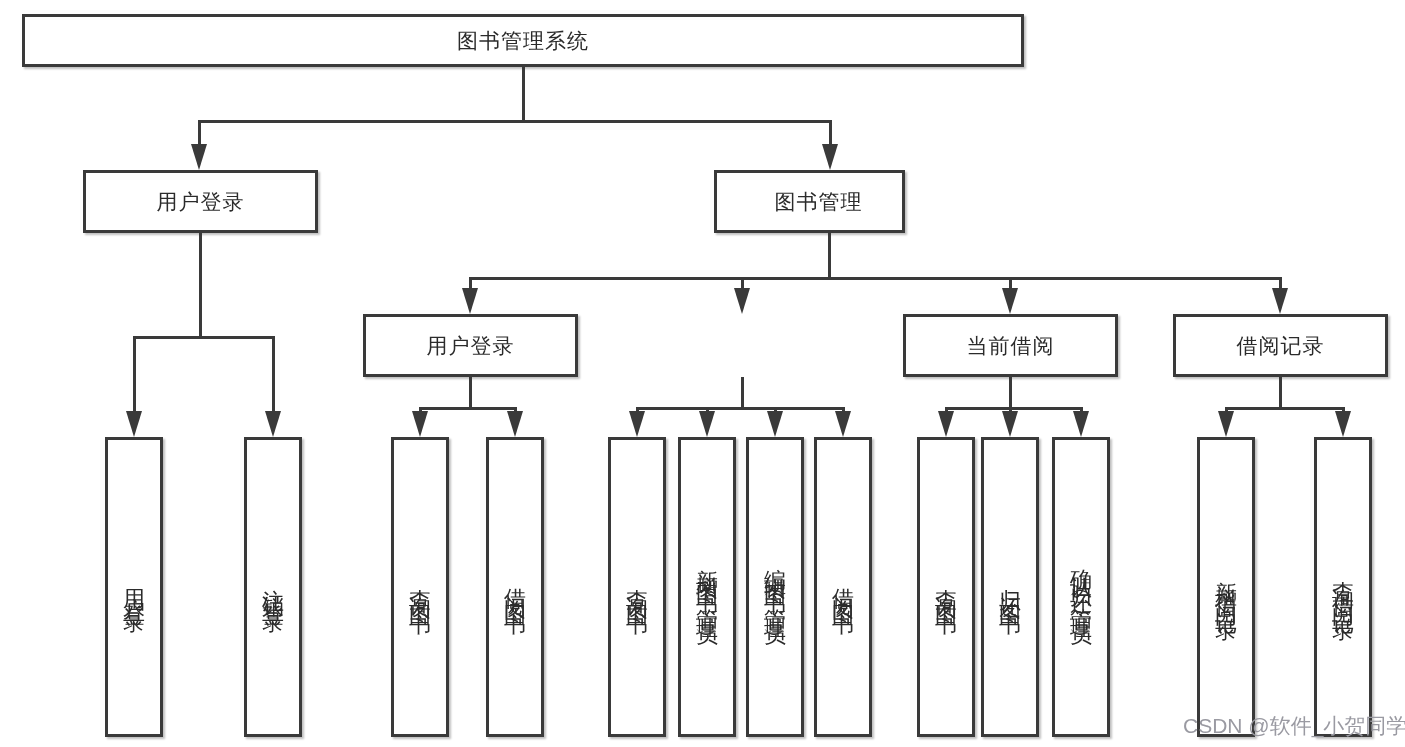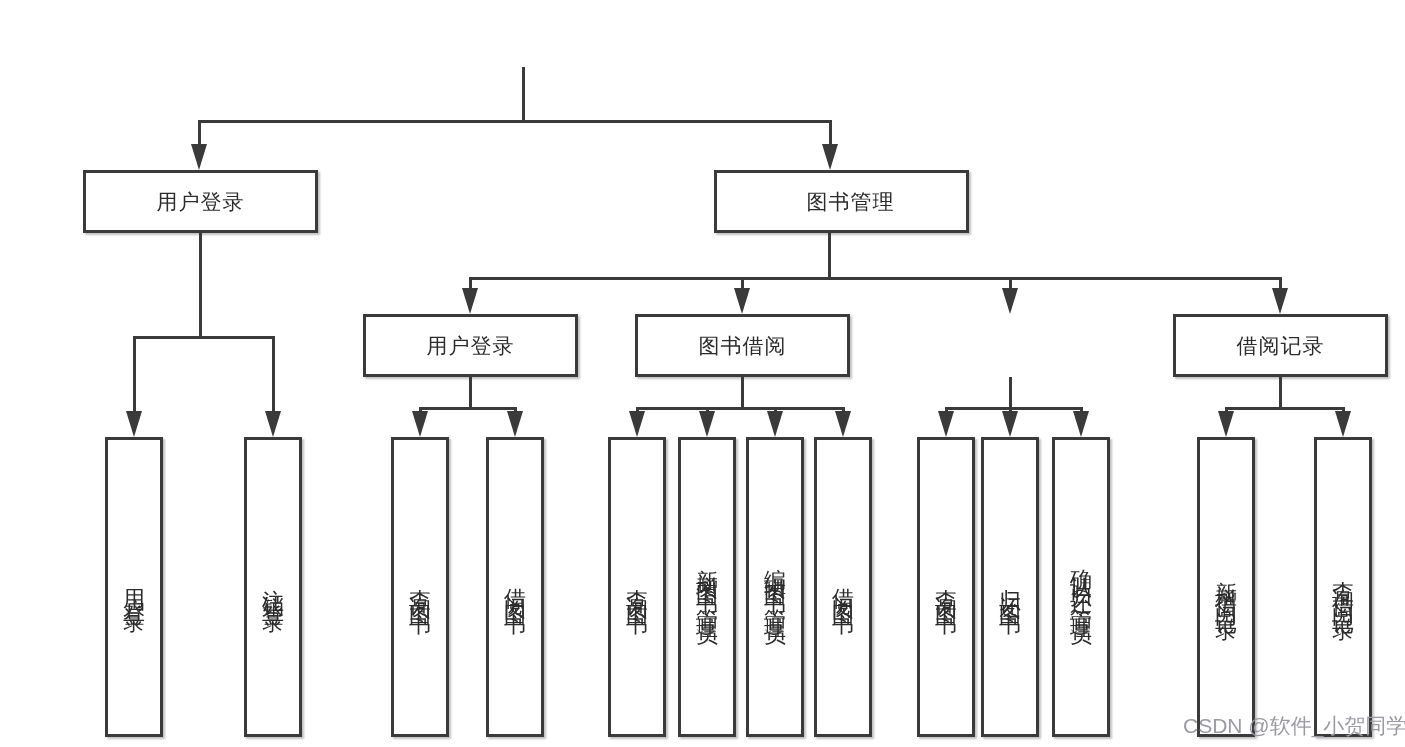--- a/index.html
+++ b/index.html
@@ -49,51 +49,52 @@
     color:var(--watermark);
     white-space:nowrap;
     z-index:10;
   }
 </style>
 </head>
 <body>
 
 <div class="diagram">
 
+  <div class="hbox" style="left:22px;top:14px;width:1002px;height:53px;">图书管理系统</div>
 
   <div class="ln" style="left:522px;top:67px;width:3px;height:53px;"></div>
   <div class="ln" style="left:198px;top:120px;width:634px;height:3px;"></div>
   <div class="ln" style="left:198px;top:120px;width:3px;height:26px;"></div>
   <div class="arr" style="left:191px;top:144px;"></div>
   <div class="ln" style="left:829px;top:120px;width:3px;height:26px;"></div>
   <div class="arr" style="left:822px;top:144px;"></div>
 
   <div class="hbox" style="left:83px;top:170px;width:235px;height:63px;">用户登录</div>
-  <div class="hbox" style="left:714px;top:170px;width:255px;height:63px;padding-left:18px;">图书管理</div>
+  <div class="hbox" style="left:714px;top:170px;width:191px;height:63px;padding-left:18px;">图书管理</div>
 
   <div class="ln" style="left:199px;top:233px;width:3px;height:103px;"></div>
   <div class="ln" style="left:134px;top:336px;width:140px;height:3px;"></div>
   <div class="ln" style="left:133px;top:336px;width:3px;height:77px;"></div>
   <div class="arr" style="left:126px;top:411px;"></div>
   <div class="ln" style="left:272px;top:336px;width:3px;height:77px;"></div>
   <div class="arr" style="left:265px;top:411px;"></div>
 
   <div class="ln" style="left:828px;top:233px;width:3px;height:44px;"></div>
   <div class="ln" style="left:470px;top:277px;width:811px;height:3px;"></div>
   <div class="ln" style="left:469px;top:277px;width:3px;height:13px;"></div>
   <div class="arr" style="left:462px;top:288px;"></div>
   <div class="ln" style="left:741px;top:277px;width:3px;height:13px;"></div>
   <div class="arr" style="left:734px;top:288px;"></div>
   <div class="ln" style="left:1009px;top:277px;width:3px;height:13px;"></div>
   <div class="arr" style="left:1002px;top:288px;"></div>
   <div class="ln" style="left:1279px;top:277px;width:3px;height:13px;"></div>
   <div class="arr" style="left:1272px;top:288px;"></div>
 
   <div class="hbox" style="left:363px;top:314px;width:215px;height:63px;">用户登录</div>
-  <div class="hbox" style="left:635px;top:314px;width:215px;height:63px;">图书借阅</div>
+  <div class="hbox" style="left:903px;top:314px;width:215px;height:63px;">当前借阅</div>
   <div class="hbox" style="left:1173px;top:314px;width:215px;height:63px;">借阅记录</div>
 
   <div class="ln" style="left:469px;top:377px;width:3px;height:30px;"></div>
   <div class="ln" style="left:420px;top:407px;width:95px;height:3px;"></div>
   <div class="ln" style="left:419px;top:407px;width:3px;height:8px;"></div>
   <div class="arr" style="left:412px;top:411px;"></div>
   <div class="ln" style="left:514px;top:407px;width:3px;height:8px;"></div>
   <div class="arr" style="left:507px;top:411px;"></div>
 
   <div class="ln" style="left:741px;top:377px;width:3px;height:30px;"></div>

